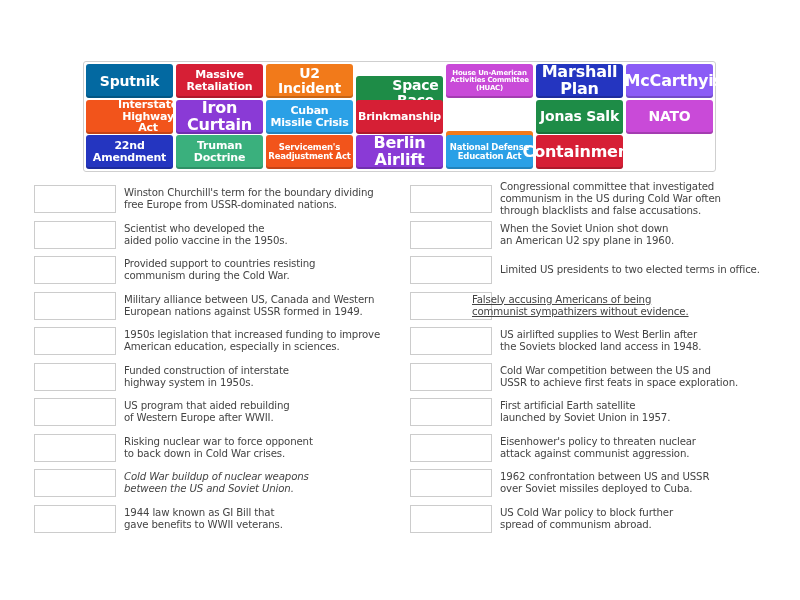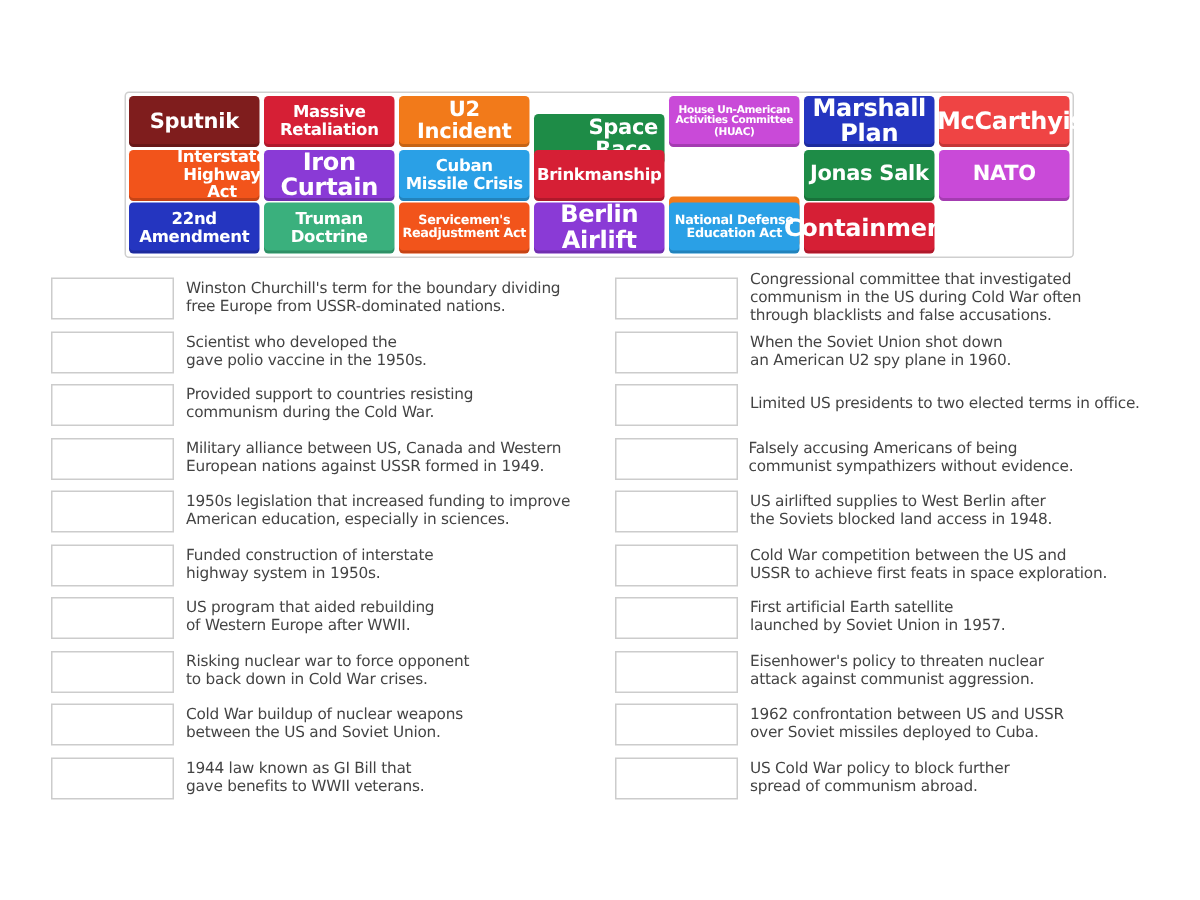--- a/index.html
+++ b/index.html
@@ -12,40 +12,40 @@
   .t-xs { font-size:8.5px; }
   .t-xxs { font-size:7px; }
   .drop { position:absolute; width:82px; height:28px; border:1px solid #cccccc; background:#fff; box-sizing:border-box; }
   .clue { position:absolute; font-size:10.2px; color:#444; line-height:12px; font-family:"DejaVu Sans", sans-serif; white-space:pre-line; letter-spacing:-0.15px; }
 </style>
 </head>
 <body>
 
 <div class="bank"></div>
 <div id="tiles">
-    <div class="tile t-lg" style="left: 86px; top: 64px; background: #7f1d1d;">
+    <div class="tile t-lg" style="left: 86px; top: 64px; background: #0369a1;">
       <span style="white-space: pre-line;">Sputnik</span>
     </div>
     <div class="tile t-sm" style="left: 176px; top: 64px; background: rgb(214, 31, 53);">
       <span style="white-space: pre-line;">Massive
 Retaliation</span>
     </div>
     <div class="tile t-lg" style="left: 266px; top: 64px; background: rgb(242, 122, 26);">
       <span style="white-space: pre-line;">U2 Incident</span>
     </div>
     <div class="tile t-lg" style="left: 356px; top: 76px; background: rgb(30, 140, 71); padding-left: 32px;">
       <span style="white-space: pre-line;">Space Race</span>
     </div>
     <div class="tile t-xxs" style="left: 446px; top: 64px; background: rgb(201, 74, 216);">
       <span style="white-space: pre-line;">House Un-American Activities Committee (HUAC)</span>
     </div>
     <div class="tile t-md" style="left: 536px; top: 64px; background: rgb(36, 53, 192);">
       <span style="white-space: pre-line;">Marshall Plan</span>
     </div>
-    <div class="tile t-md" style="left: 626px; top: 64px; background: #ef4444; padding-left: 25px;">
+    <div class="tile t-md" style="left: 626px; top: 64px; background: #8b5cf6; padding-left: 25px;">
       <span style="white-space: pre-line;">McCarthyism</span>
     </div>
     <div class="tile t-sm" style="left: 86px; top: 99.5px; background: rgb(242, 84, 27);">
       <span style="white-space: pre-line; margin-left: 37px;">Interstate
 Highway Act</span>
     </div>
     <div class="tile t-md" style="left: 176px; top: 99.5px; background: rgb(138, 58, 214);">
       <span style="white-space: pre-line;">Iron Curtain</span>
     </div>
     <div class="tile t-sm" style="left: 266px; top: 99.5px; background: rgb(42, 160, 230);">
@@ -86,56 +86,56 @@
     <div class="tile t-md" style="left: 536px; top: 135px; background: rgb(214, 31, 53);">
       <span style="white-space: pre-line;">Containment</span>
     </div>
   </div>
 <div id="rows">
     <div class="drop" style="left: 34px; top: 185px;"></div>
     <div class="clue" style="left: 124px; top: 187px;">Winston Churchill's term for the boundary dividing
 free Europe from USSR-dominated nations.</div>
     <div class="drop" style="left: 34px; top: 220.5px;"></div>
     <div class="clue" style="left: 124px; top: 222.5px;">Scientist who developed the
-gave polio vaccine in the 1950s.</div>
+aided polio vaccine in the 1950s.</div>
     <div class="drop" style="left: 34px; top: 256px;"></div>
     <div class="clue" style="left: 124px; top: 258px;">Provided support to countries resisting
 communism during the Cold War.</div>
     <div class="drop" style="left: 34px; top: 291.5px;"></div>
     <div class="clue" style="left: 124px; top: 293.5px;">Military alliance between US, Canada and Western
 European nations against USSR formed in 1949.</div>
     <div class="drop" style="left: 34px; top: 327px;"></div>
     <div class="clue" style="left: 124px; top: 329px;">1950s legislation that increased funding to improve
 American education, especially in sciences.</div>
     <div class="drop" style="left: 34px; top: 362.5px;"></div>
     <div class="clue" style="left: 124px; top: 364.5px;">Funded construction of interstate
 highway system in 1950s.</div>
     <div class="drop" style="left: 34px; top: 398px;"></div>
     <div class="clue" style="left: 124px; top: 400px;">US program that aided rebuilding
 of Western Europe after WWII.</div>
     <div class="drop" style="left: 34px; top: 433.5px;"></div>
     <div class="clue" style="left: 124px; top: 435.5px;">Risking nuclear war to force opponent
 to back down in Cold War crises.</div>
     <div class="drop" style="left: 34px; top: 469px;"></div>
-    <div class="clue" style="left: 124px; top: 471px;">Cold War buildup of nuclear weapons
+    <div class="clue" style="left: 124px; top: 471px; font-style: italic;">Cold War buildup of nuclear weapons
 between the US and Soviet Union.</div>
     <div class="drop" style="left: 34px; top: 504.5px;"></div>
     <div class="clue" style="left: 124px; top: 506.5px;">1944 law known as GI Bill that
 gave benefits to WWII veterans.</div>
     <div class="drop" style="left: 410px; top: 185px;"></div>
     <div class="clue" style="left: 500px; top: 181px;">Congressional committee that investigated
 communism in the US during Cold War often
 through blacklists and false accusations.</div>
     <div class="drop" style="left: 410px; top: 220.5px;"></div>
     <div class="clue" style="left: 500px; top: 222.5px;">When the Soviet Union shot down
 an American U2 spy plane in 1960.</div>
     <div class="drop" style="left: 410px; top: 256px;"></div>
     <div class="clue" style="left: 500px; top: 264px;">Limited US presidents to two elected terms in office.</div>
     <div class="drop" style="left: 410px; top: 291.5px;"></div>
-    <div class="clue" style="left: 499px; top: 293.5px;">Falsely accusing Americans of being
+    <div class="clue" style="left: 472px; top: 293.5px; text-decoration: underline;">Falsely accusing Americans of being
 communist sympathizers without evidence.</div>
     <div class="drop" style="left: 410px; top: 327px;"></div>
     <div class="clue" style="left: 500px; top: 329px;">US airlifted supplies to West Berlin after
 the Soviets blocked land access in 1948.</div>
     <div class="drop" style="left: 410px; top: 362.5px;"></div>
     <div class="clue" style="left: 500px; top: 364.5px;">Cold War competition between the US and
 USSR to achieve first feats in space exploration.</div>
     <div class="drop" style="left: 410px; top: 398px;"></div>
     <div class="clue" style="left: 500px; top: 400px;">First artificial Earth satellite
 launched by Soviet Union in 1957.</div>

